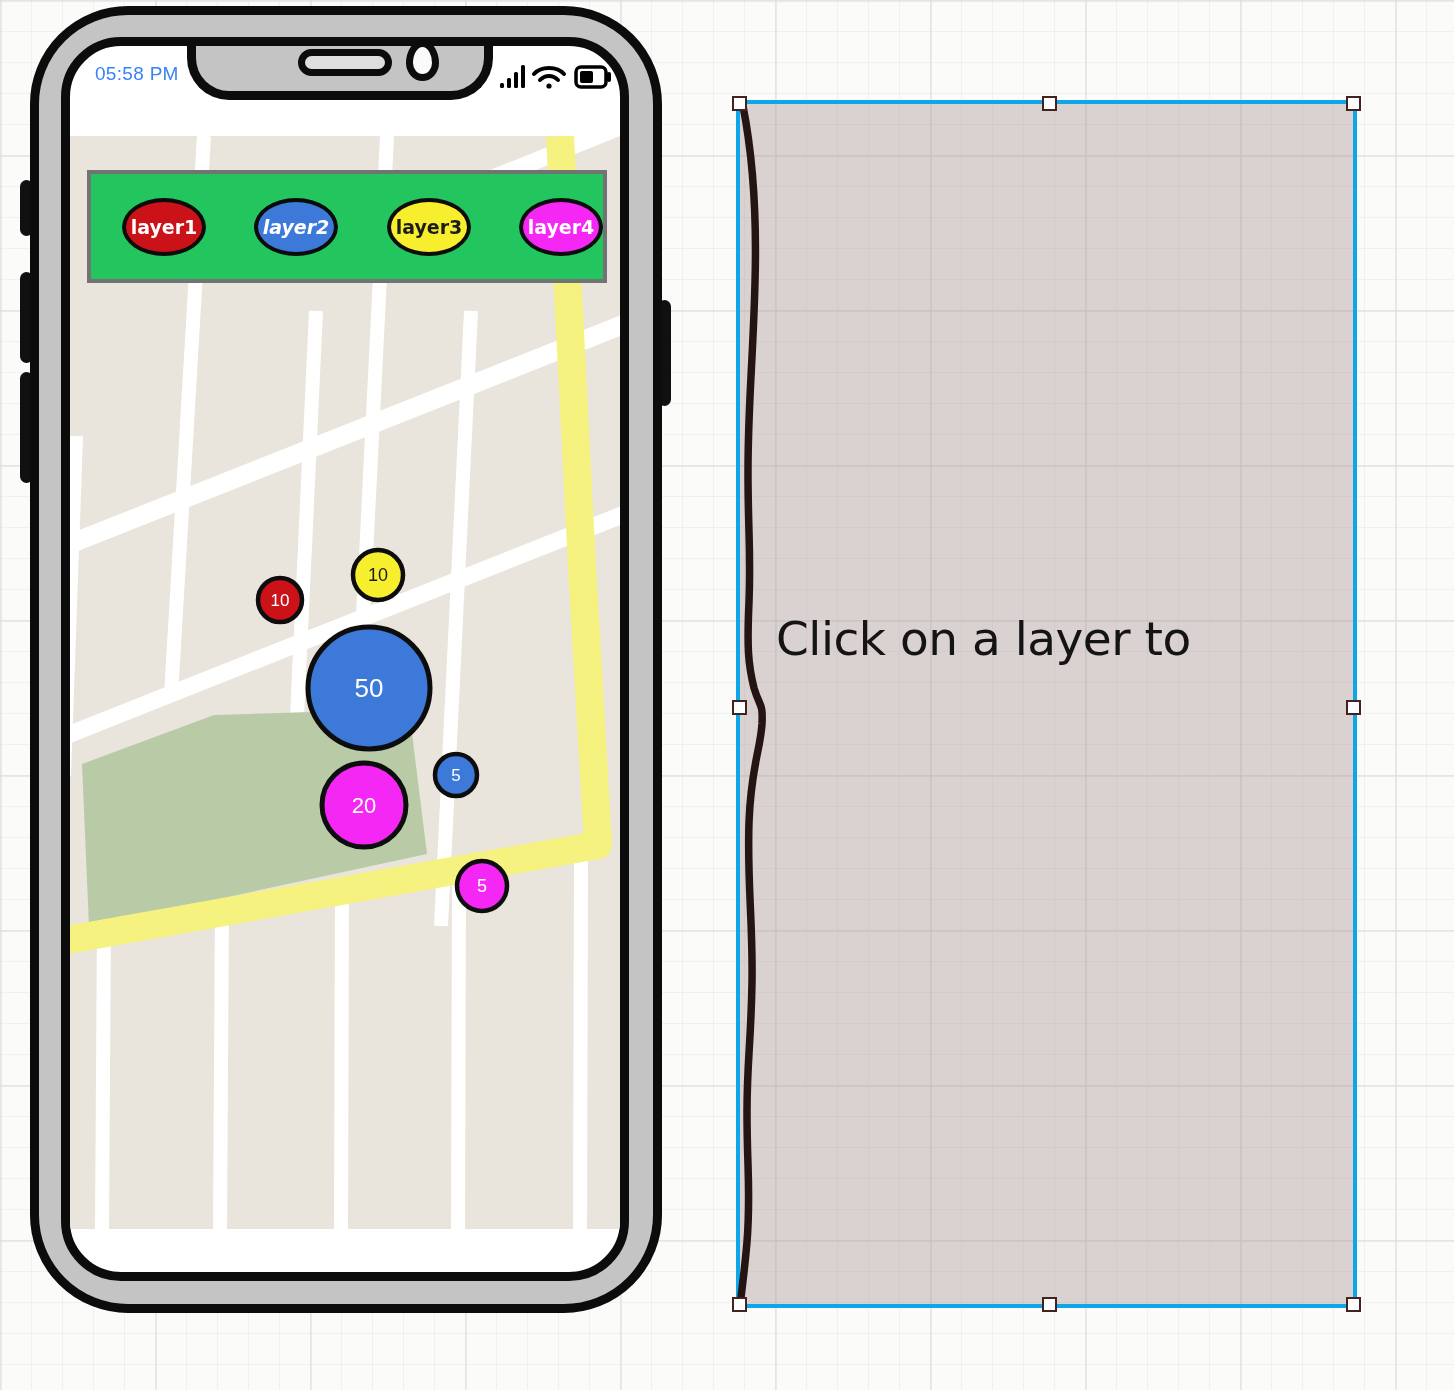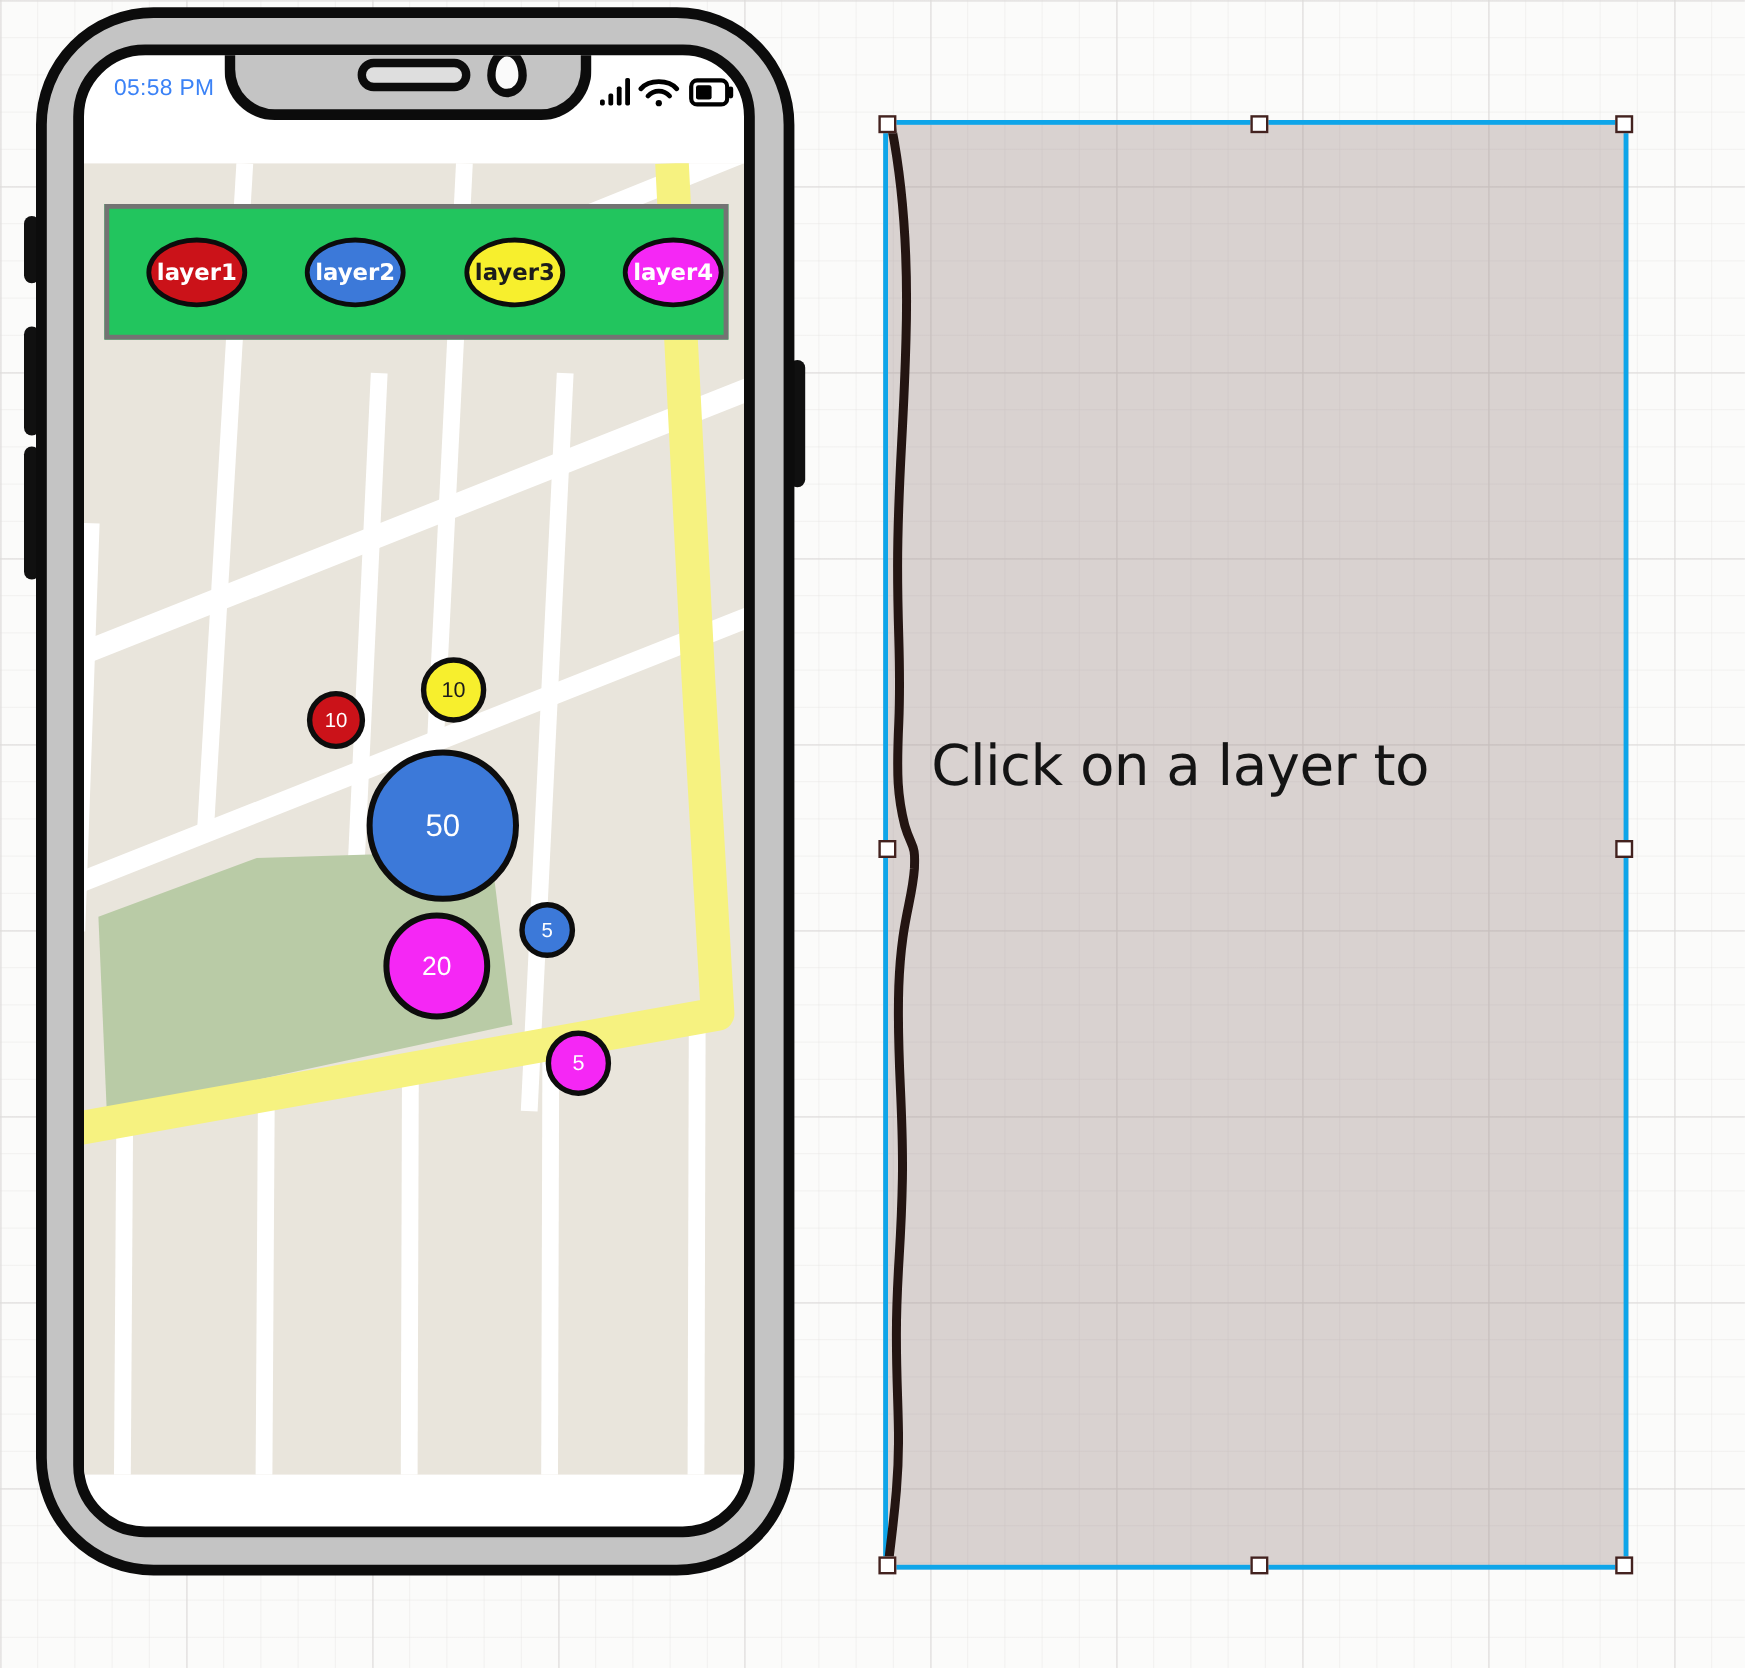--- a/index.html
+++ b/index.html
@@ -153,21 +153,21 @@
         <text class="cluster-label" text-anchor="middle" dominant-baseline="central" x="294" y="669" fill="#ffffff" font-size="22">20</text>
       </g>
       <g>
         <circle stroke-width="4.5" cx="412" cy="750" r="25" fill="#f527f5" stroke="#0d0d0d"></circle>
         <text class="cluster-label" text-anchor="middle" dominant-baseline="central" x="412" y="750" fill="#ffffff" font-size="18">5</text>
       </g>
     </svg>
 
     <div class="layer-bar">
       <div class="layer-pill" style="left: 31px; background: rgb(203, 18, 25); color: rgb(255, 255, 255);">layer1</div>
-      <div class="layer-pill" style="left: 163px; background: rgb(60, 121, 217); color: rgb(255, 255, 255);">layer2</div>
+      <div class="layer-pill" style="left: 163px; background: rgb(60, 121, 217); color: rgb(255, 255, 255); font-style: italic;">layer2</div>
       <div class="layer-pill" style="left: 296px; background: rgb(247, 239, 45); color: rgb(28, 28, 28);">layer3</div>
       <div class="layer-pill" style="left: 428px; background: rgb(245, 39, 245); color: rgb(255, 255, 255);">layer4</div>
     </div>
 
   </div>
 </div>
 
 <div class="note-panel">
 
   <svg class="wavy" width="60" height="1210" viewBox="0 0 60 1210">

